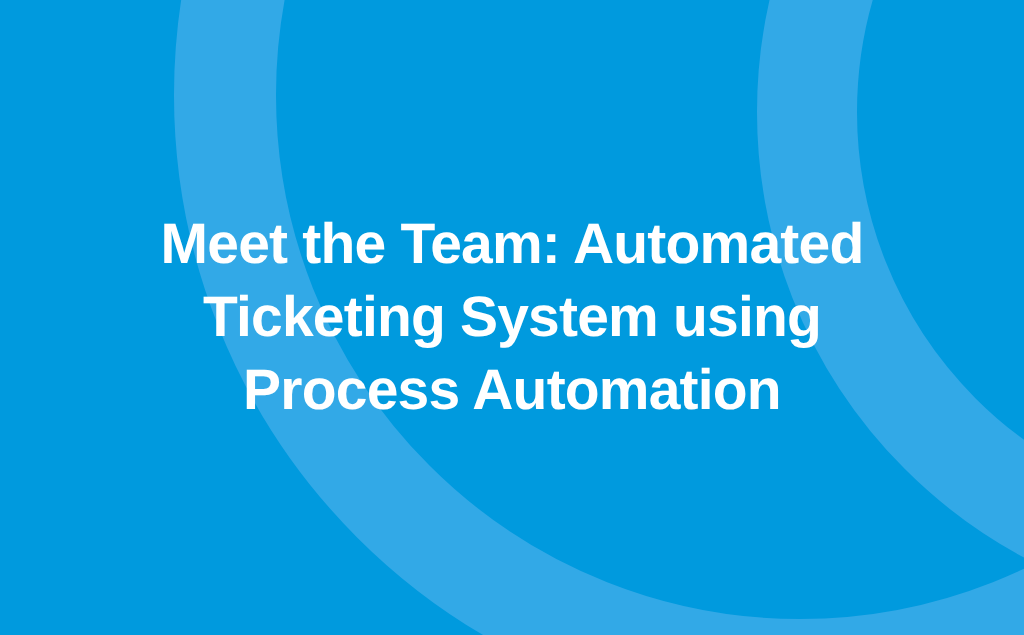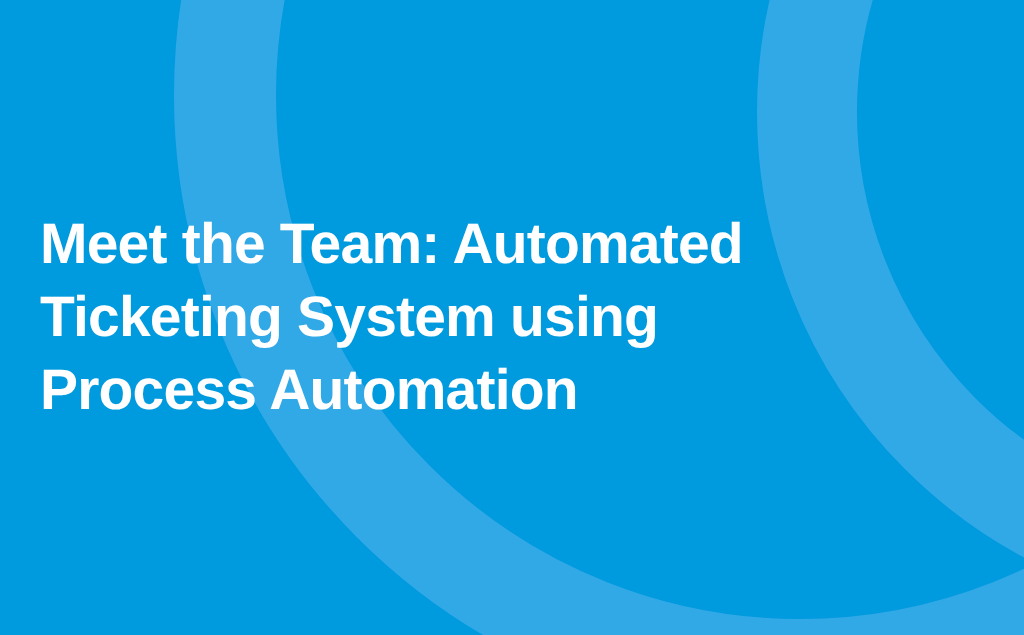--- a/index.html
+++ b/index.html
@@ -35,21 +35,21 @@
     align-items: center;
     justify-content: center;
     flex-direction: column;
   }
 
   #banner-title {
     margin: 0;
     padding: 0 40px;
     width: 100%;
     box-sizing: border-box;
-    text-align: left;
+    text-align: center;
     color: #FFFFFF;
     font-family: "Liberation Sans", sans-serif;
     font-weight: 700;
     font-size: 57px;
     line-height: 73px;
     letter-spacing: -0.8px;
     white-space: pre-line;
     text-rendering: geometricPrecision;
   }
 </style>

